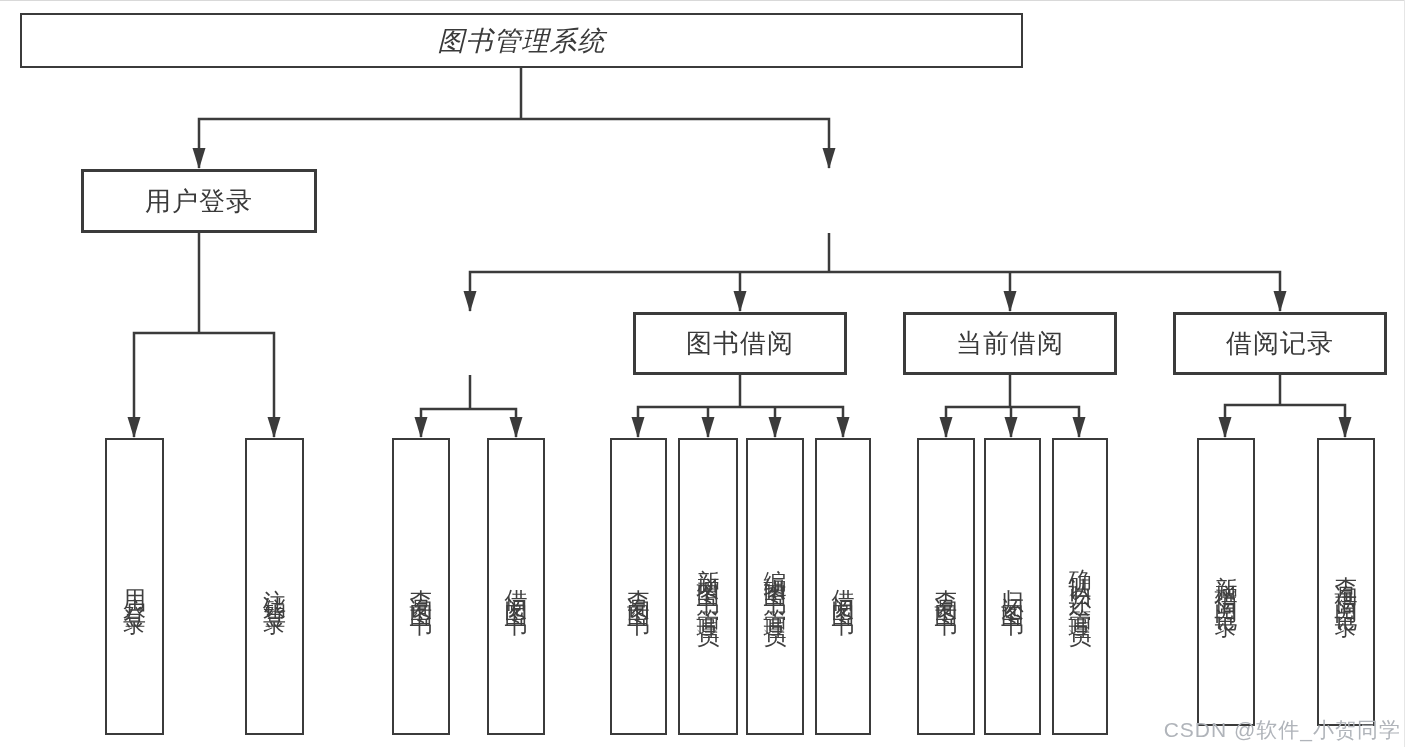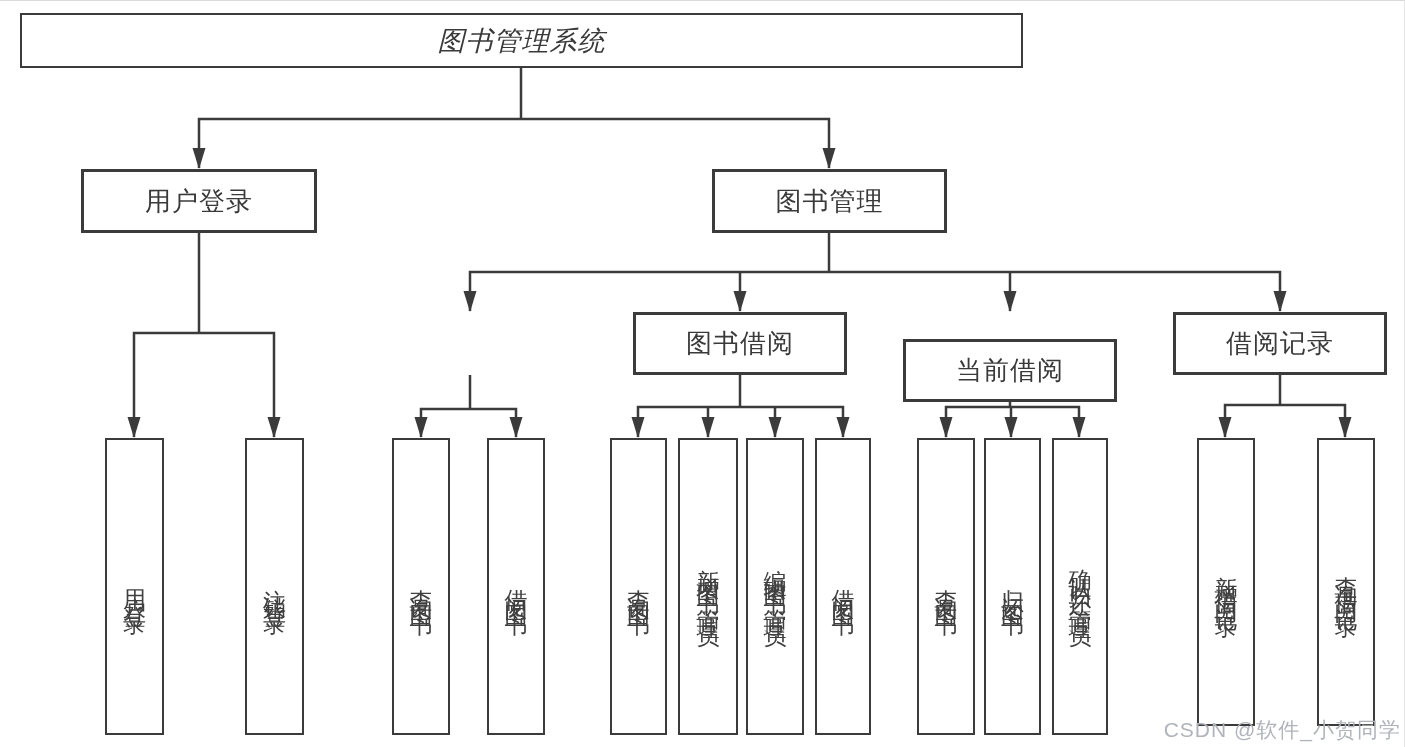--- a/index.html
+++ b/index.html
@@ -129,28 +129,25 @@
     <polygon points="1345,438 1338.5,417 1351.5,417"></polygon>
   </svg>
 
   <div class="box root-box" style="left:20px; top:13px; width:1003px; height:55px;">
     <span>图书管理系统</span>
   </div>
 
   <div class="box hdr" style="left:81px; top:169px; width:236px; height:64px;">
     <span>用户登录</span>
   </div>
-  <div class="box hdr" style="left:712px; top:169px; width:235px; height:64px;">
-    <span>图书管理</span>
-  </div>
 
   <div class="box hdr" style="left:633px; top:312px; width:214px; height:63px;text-align:center;">
     <span>图书借阅</span>
   </div>
-  <div class="box hdr" style="left:903px; top:312px; width:214px; height:63px;margin-top:27px;">
+  <div class="box hdr" style="left:903px; top:312px; width:214px; height:63px;">
     <span>当前借阅</span>
   </div>
   <div class="box hdr" style="left:1173px; top:312px; width:214px; height:63px;">
     <span>借阅记录</span>
   </div>
 
   <div class="box leaf" style="left:105px; top:438px; width:59px; height:297px;">
     <span class="vtext">用户登录</span>
   </div>
   <div class="box leaf" style="left:245px; top:438px; width:59px; height:297px;">

